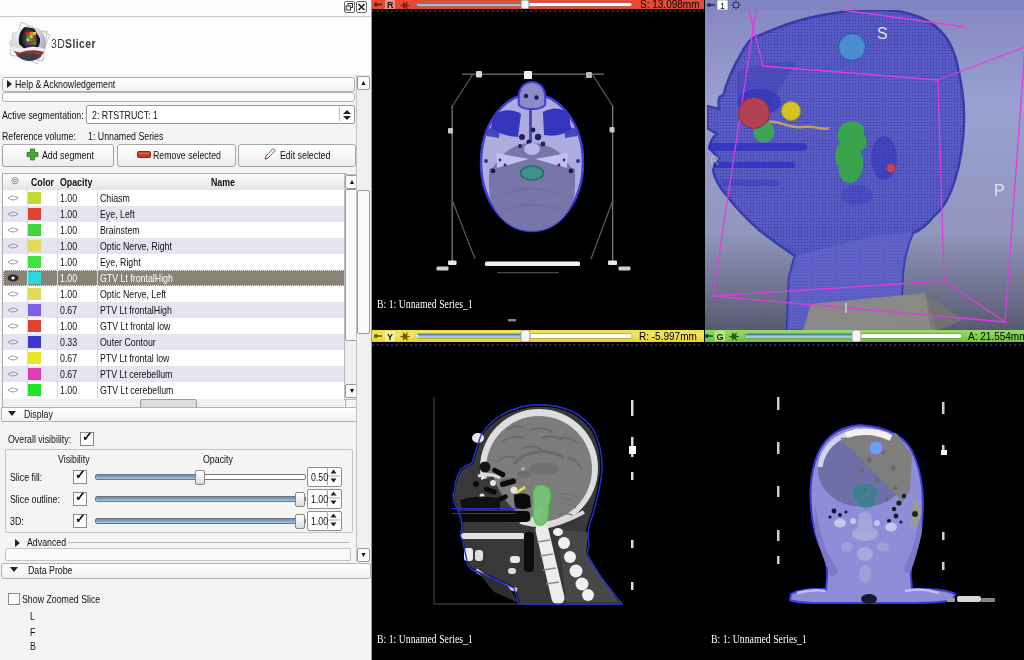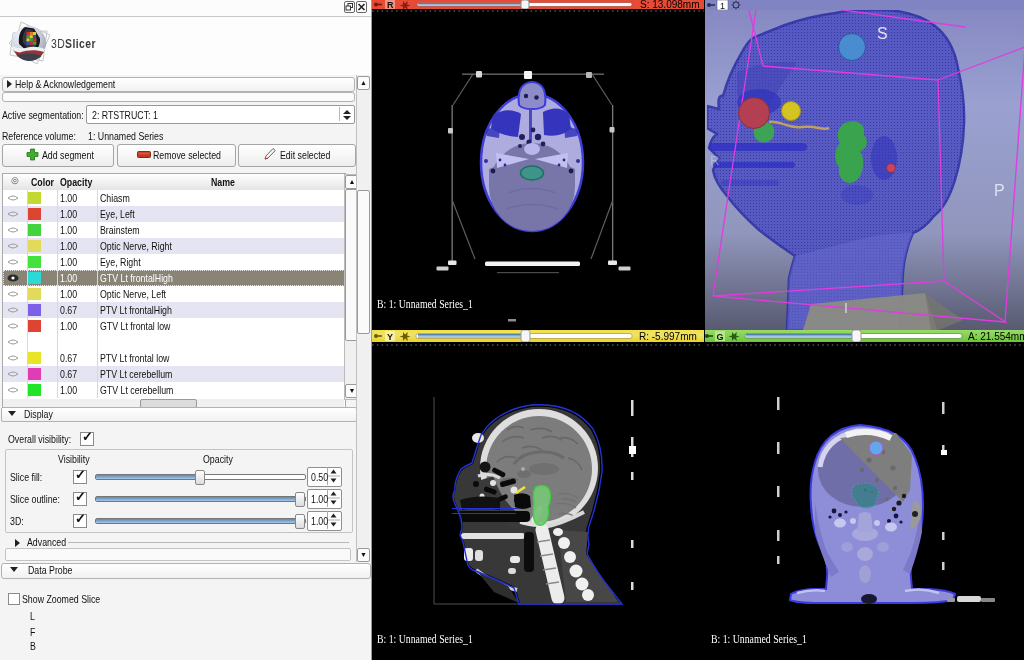--- a/index.html
+++ b/index.html
@@ -171,20 +171,25 @@
     <div class="trow alt" style="top:112px;">
         <div class="sw" style="background:#7e60e8"></div>
         <span class="opac">0.67</span>
         <span class="nm">PTV Lt frontalHigh</span>
       </div>
     <div class="trow" style="top:128px;">
         <div class="sw" style="background:#dd4532"></div>
         <span class="opac">1.00</span>
         <span class="nm">GTV Lt frontal low</span>
       </div>
+    <div class="trow alt" style="top:144px;">
+        <div class="sw" style="background:#3b38cf"></div>
+        <span class="opac">0.33</span>
+        <span class="nm">Outer Contour</span>
+      </div>
     <div class="trow" style="top:160px;">
         <div class="sw" style="background:#e8e428"></div>
         <span class="opac">0.67</span>
         <span class="nm">PTV Lt frontal low</span>
       </div>
     <div class="trow alt" style="top:176px;">
         <div class="sw" style="background:#e03cb4"></div>
         <span class="opac">0.67</span>
         <span class="nm">PTV Lt cerebellum</span>
       </div>

